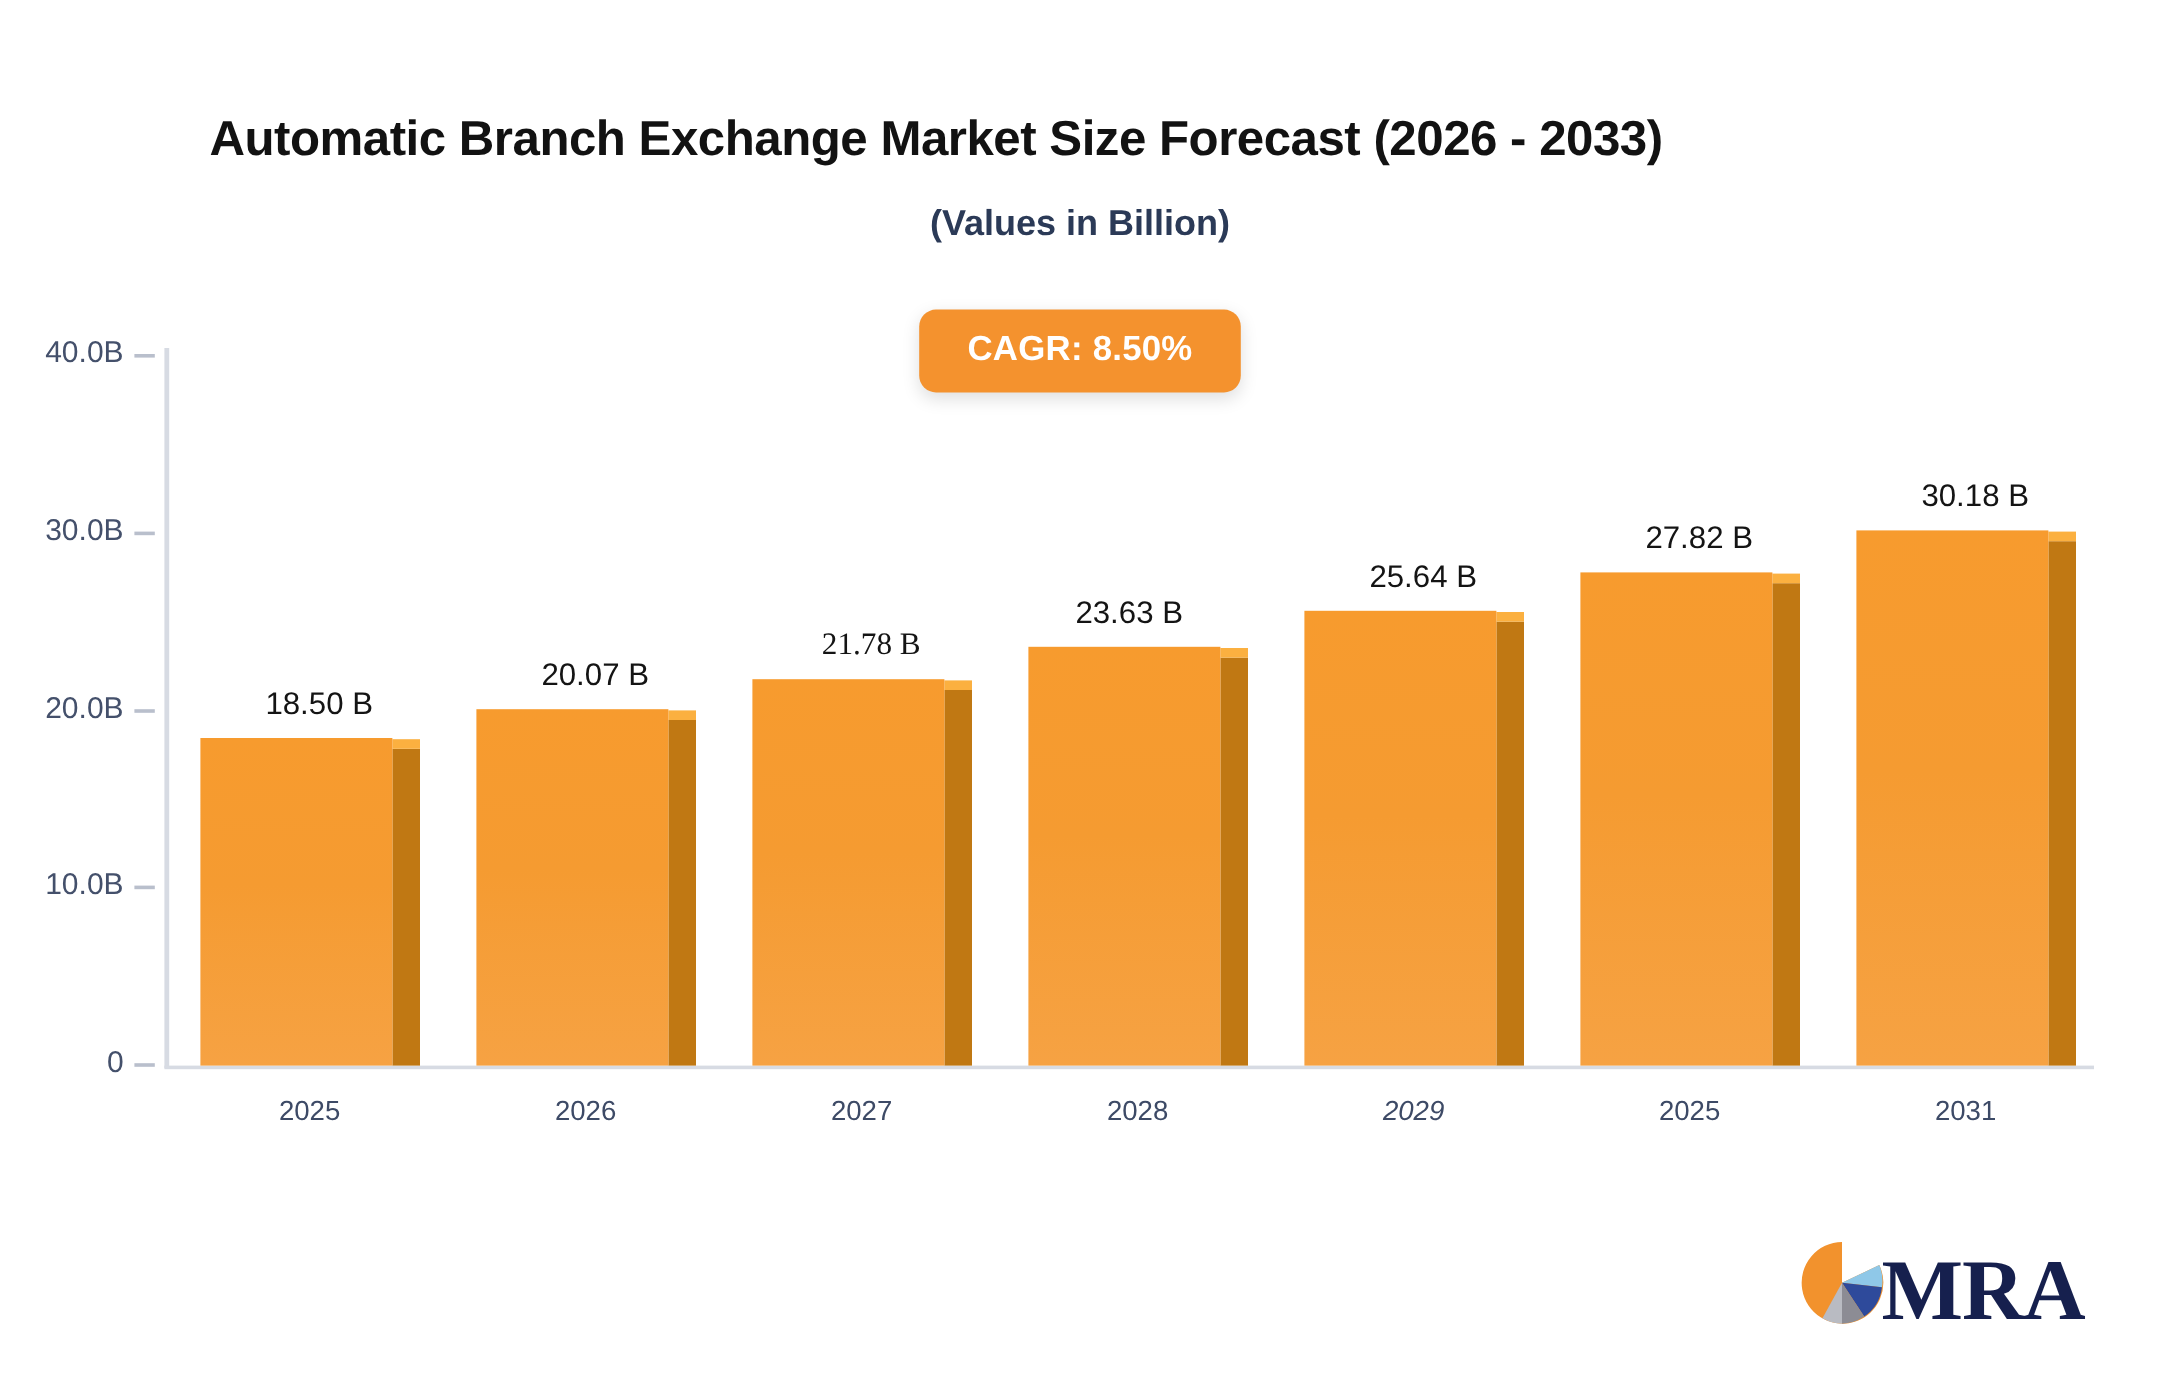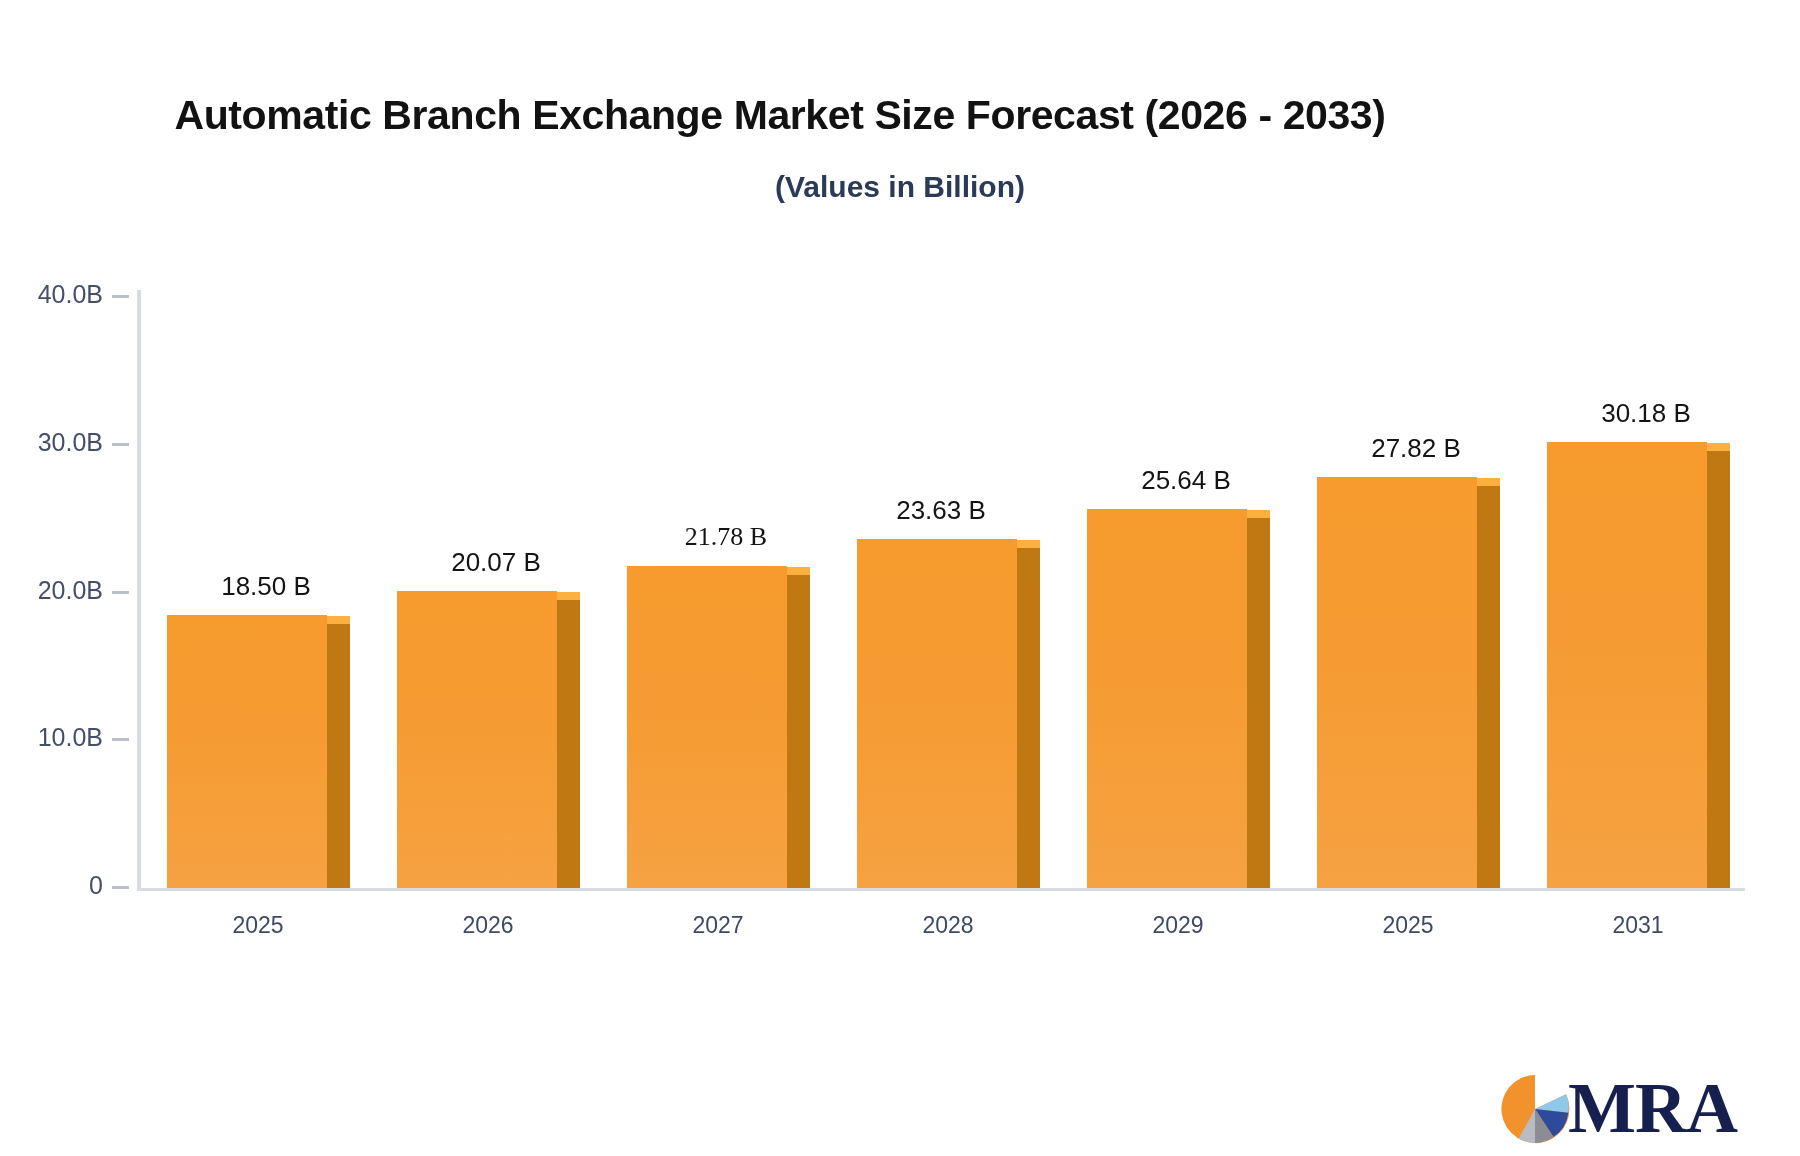--- a/index.html
+++ b/index.html
@@ -157,42 +157,44 @@
     top: 622px;
     white-space: nowrap;
   }
 
   
   .logo {
     position: absolute;
     left: 1498px;
     top: 1032px;
     display: flex;
-    align-items: flex-start;
+    align-items: flex-end;
     gap: 2px;
-    margin-top: 40px;
   }
   .logo-text {
     font-family: "Liberation Serif", serif;
     font-size: 72px;
     font-weight: bold;
     color: #16204e;
     letter-spacing: -1px;
     line-height: 1;
     margin-left: -6px;
   }
 </style>
 </head>
 <body>
 
 <div id="stage">
 
   <div class="title">Automatic Branch Exchange Market Size Forecast (2026 - 2033)</div>
   <div class="subtitle">(Values in Billion)</div>
 
+  <div class="cagr-wrap">
+    <span class="cagr-badge">CAGR: 8.50%</span>
+  </div>
 
   <div class="plot">
     <div class="axis-y-line"></div>
     <div class="axis-x-line"></div>
     <div id="yticks">
         <div class="ytick" style="top: 7px;">
           <span class="ylabel">40.0B</span>
           <span class="ydash"></span>
         </div>
         <div class="ytick" style="top: 154.75px;">
@@ -254,21 +256,21 @@
           <div class="bar-top" style="left: 160px; bottom: 436.909px; width: 23px;"></div>
           <div class="bar-face" style="height: 445.909px;"></div>
         </div>
         <div class="bar-label" style="left: 1379px; top: 108.091px;">30.18 B</div>
       </div>
     <div id="xlabels">
         <div class="xlabel" style="left: 1px;">2025</div>
         <div class="xlabel" style="left: 231px;">2026</div>
         <div class="xlabel" style="left: 461px;">2027</div>
         <div class="xlabel" style="left: 691px;">2028</div>
-        <div class="xlabel" style="left: 921px;">2029</div>
+        <div class="xlabel" style="left: 921px; font-style: italic;">2029</div>
         <div class="xlabel" style="left: 1151px;">2025</div>
         <div class="xlabel" style="left: 1381px;">2031</div>
       </div>
   </div>
 
   <div class="logo">
     <span>
       <svg width="74" height="74" viewBox="0 0 100 100">
         <path d="M50 50 L50 4 A46 46 0 1 0 92 30 Z" fill="#F2922D"></path>
         <path d="M50 50 L92 30 A46 46 0 0 1 95 55 L50 50 Z" fill="#8FC8E8"></path>

